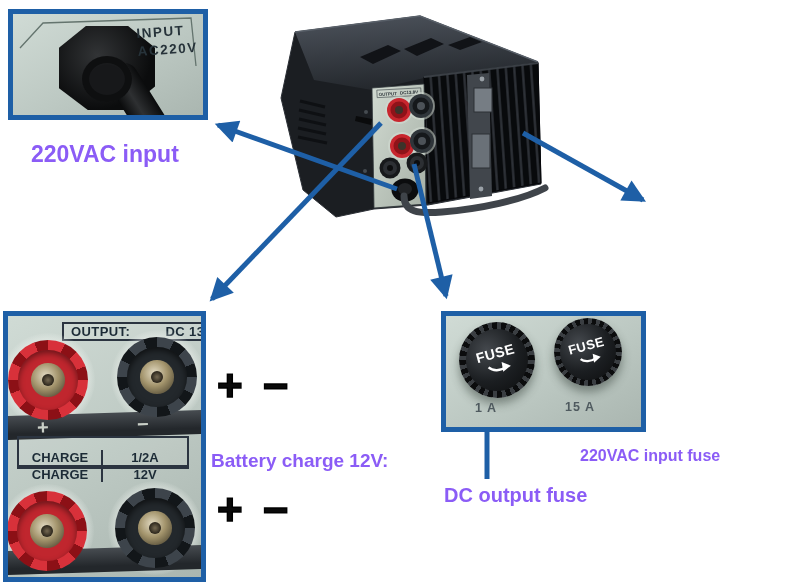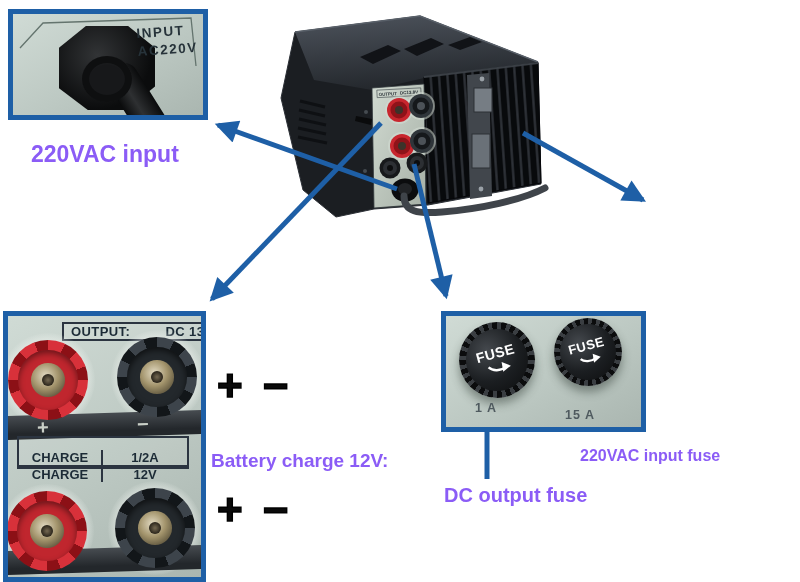--- a/index.html
+++ b/index.html
@@ -74,21 +74,21 @@
   #fuse-left {left:13px;top:6px;width:76px;height:76px;}
   #fuse-right{left:108px;top:2px;width:68px;height:68px;}
   .fuse-cap{position:absolute;inset:9%;border-radius:50%;color:#fff;
             background:radial-gradient(circle at 38% 30%,#44484d,#1b1e21 55%,#0c0d0e);
             display:flex;flex-direction:column;align-items:center;justify-content:center;
             transform:rotate(-15deg);}
   .fuse-word{font-weight:700;font-size:14px;letter-spacing:.5px;}
   .fuse-arrow{margin-top:1px;}
   .rating{position:absolute;font-size:12.5px;font-weight:700;color:#4f5a5f;letter-spacing:1px;}
   #rating-left{left:29px;top:85px;}
-  #rating-right{left:119px;top:92px;}
+  #rating-right{left:119px;top:84px;}
 
   
   #scene{position:absolute;left:0;top:0;pointer-events:none;}
 </style>
 </head>
 <body>
 
 <div id="canvas">
 
   <div class="frame" id="inset-input">

